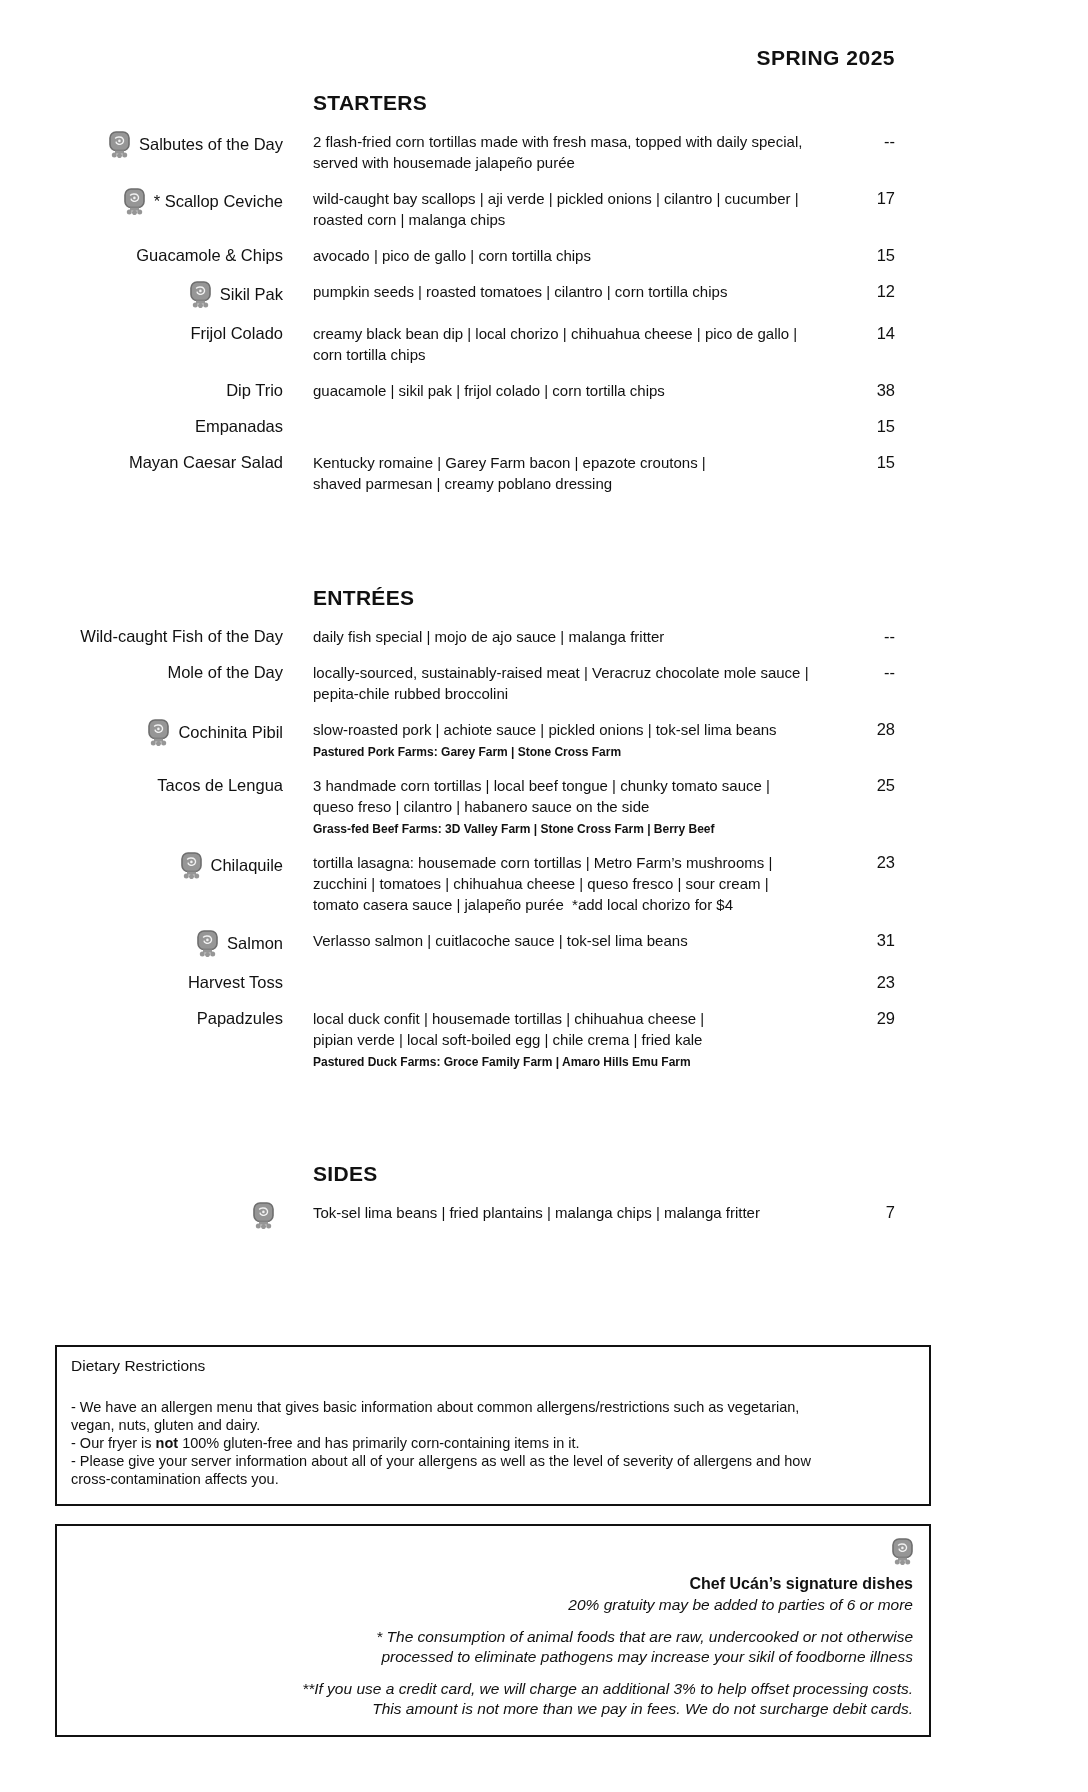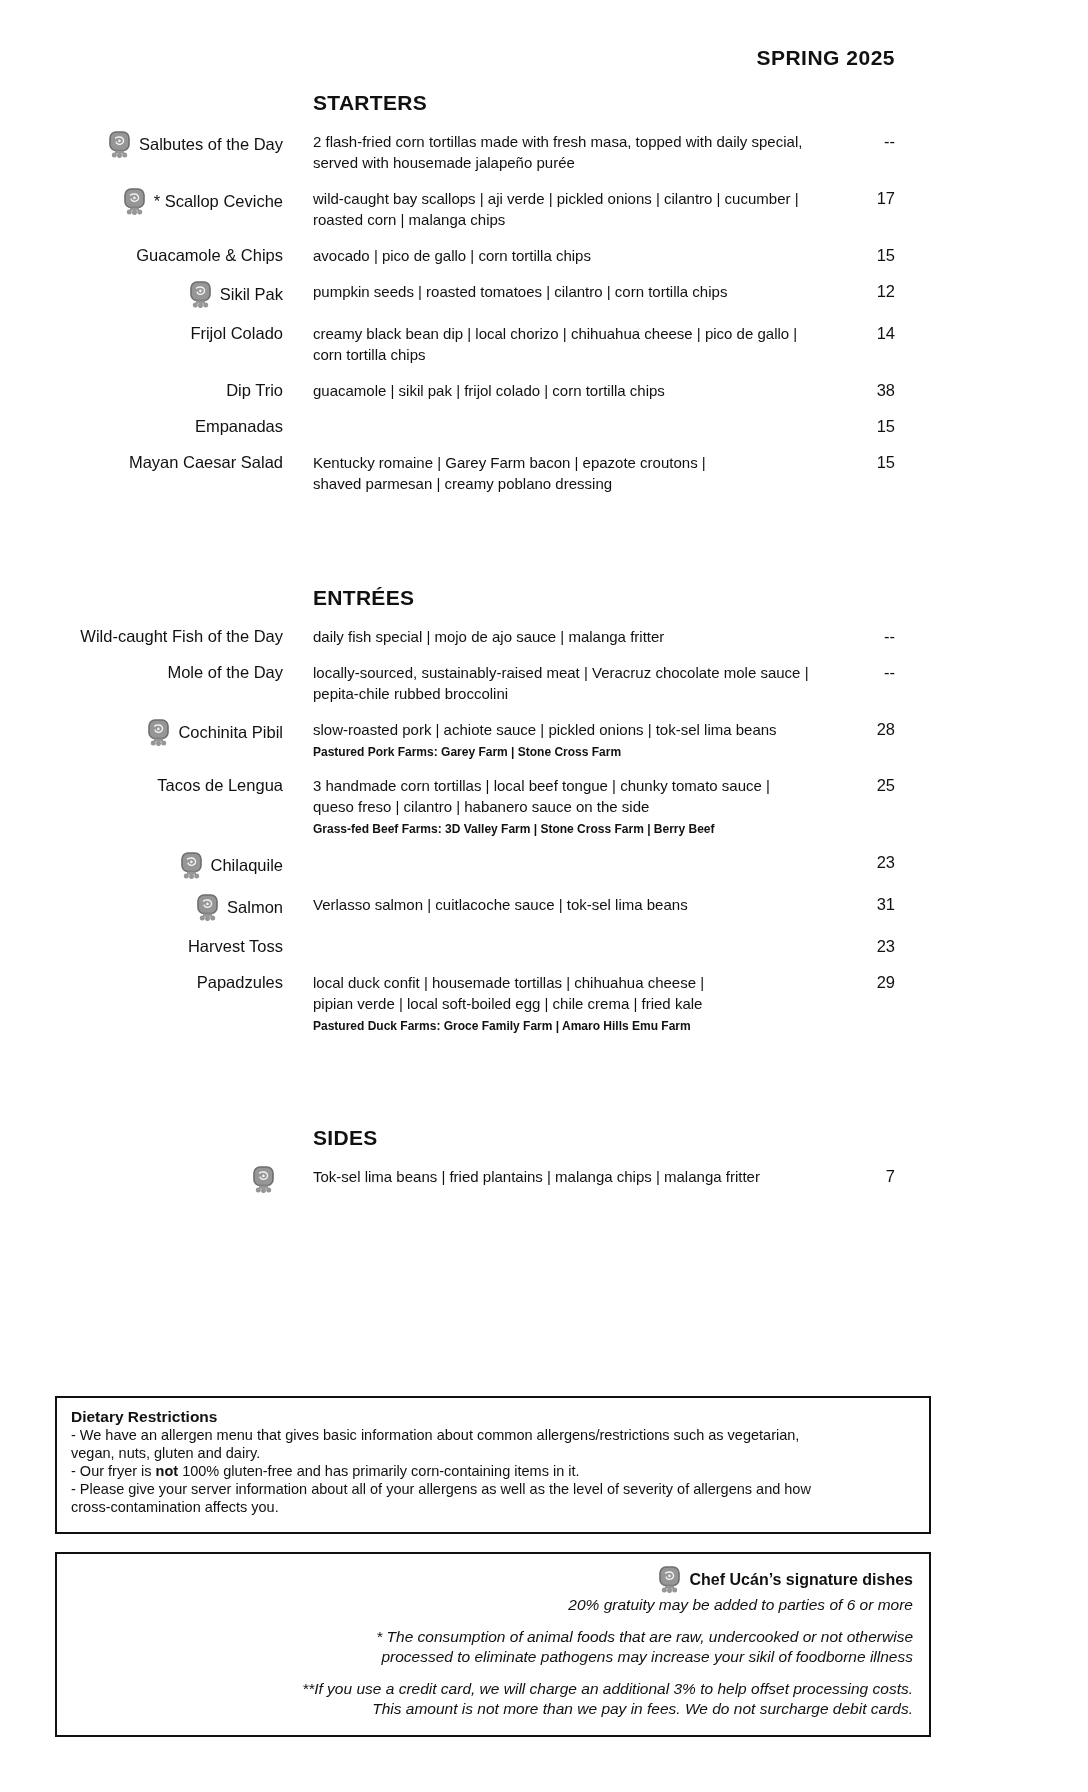--- a/index.html
+++ b/index.html
@@ -23,25 +23,25 @@
     width:223px;flex:none;display:flex;justify-content:flex-end;align-items:center;
     gap:9px;font-size:16.5px;line-height:21px;white-space:nowrap;
   }
   .glyph{flex:none;display:block;height:27px;}
   .desc-cell{margin-left:30px;width:555px;flex:none;}
   .item-desc{font-size:15px;line-height:21px;white-space:pre-line;}
   .farm-note{font-size:12px;font-weight:bold;line-height:16px;margin-top:4px;}
   .price-cell{flex:1;text-align:right;font-size:16.5px;line-height:21px;}
   .info-box{border:2.5px solid #111;margin:0 157px 0 55px;box-sizing:border-box;}
   .dietary-box{margin-top:auto;padding:10px 14px 16px 14px;}
-  .dietary-title{font-size:15.5px;font-weight:bold;margin-bottom:0;}
+  .dietary-title{font-size:15.5px;font-weight:normal;margin-bottom:23px;}
   .dietary-text{font-size:14.5px;line-height:18px;white-space:pre-line;}
   .footer-box{margin-top:18px;padding:12px 16px 16px 16px;text-align:right;}
-  .sig-line{display:flex;justify-content:flex-end;align-items:center;gap:10px;
-    font-size:16px;font-weight:bold;}
+  .sig-line{display:flex;justify-content:flex-end;gap:10px;
+    font-size:16px;font-weight:bold;flex-direction:column;}
   .gratuity{font-style:italic;font-size:15.5px;line-height:20px;margin-top:2px;}
   .notice{font-style:italic;font-size:15.5px;line-height:20px;margin-top:12px;white-space:pre-line;}
 </style>
 </head>
 <body>
 
 <div class="content">
   <div class="season">SPRING 2025</div>
   <div>
   <section class="menu-section">
@@ -245,20 +245,26 @@
           <rect x="1" y="1" width="19" height="18.5" rx="6" fill="#969696" stroke="#6e6e6e" stroke-width="1.6"></rect>
           <path d="M6.2 7.5 C7.5 5.6 12 5.4 13.6 7.2 C15.4 9.2 14.6 12.4 11.8 13.2 C9.6 13.8 7.2 12.8 7 10.6" fill="none" stroke="#f2f2f2" stroke-width="1.4"></path>
           <circle cx="10.4" cy="9.9" r="1.3" fill="#f2f2f2"></circle>
           <rect x="6" y="19.5" width="9" height="3.2" fill="#969696"></rect>
           <circle cx="5.3" cy="24" r="2.5" fill="#969696"></circle>
           <circle cx="10.5" cy="24.6" r="2.5" fill="#969696"></circle>
           <circle cx="15.7" cy="24" r="2.5" fill="#969696"></circle>
         </svg>
       </span>
       <span>Chilaquile</span>
+    </div>
+    <div class="desc-cell">
+      <div class="item-desc">tortilla lasagna: housemade corn tortillas | Metro Farm’s mushrooms |
+zucchini | tomatoes | chihuahua cheese | queso fresco | sour cream |
+tomato casera sauce | jalapeño purée &nbsp;*add local chorizo for $4</div>
+
     </div>
     <div class="price-cell">23</div>
   </div>
 
   <div class="menu-row">
     <div class="name-cell">
       <span class="glyph">
         <svg width="21" height="27" viewBox="0 0 21 27" aria-hidden="true">
           <rect x="1" y="1" width="19" height="18.5" rx="6" fill="#969696" stroke="#6e6e6e" stroke-width="1.6"></rect>
           <path d="M6.2 7.5 C7.5 5.6 12 5.4 13.6 7.2 C15.4 9.2 14.6 12.4 11.8 13.2 C9.6 13.8 7.2 12.8 7 10.6" fill="none" stroke="#f2f2f2" stroke-width="1.4"></path>

